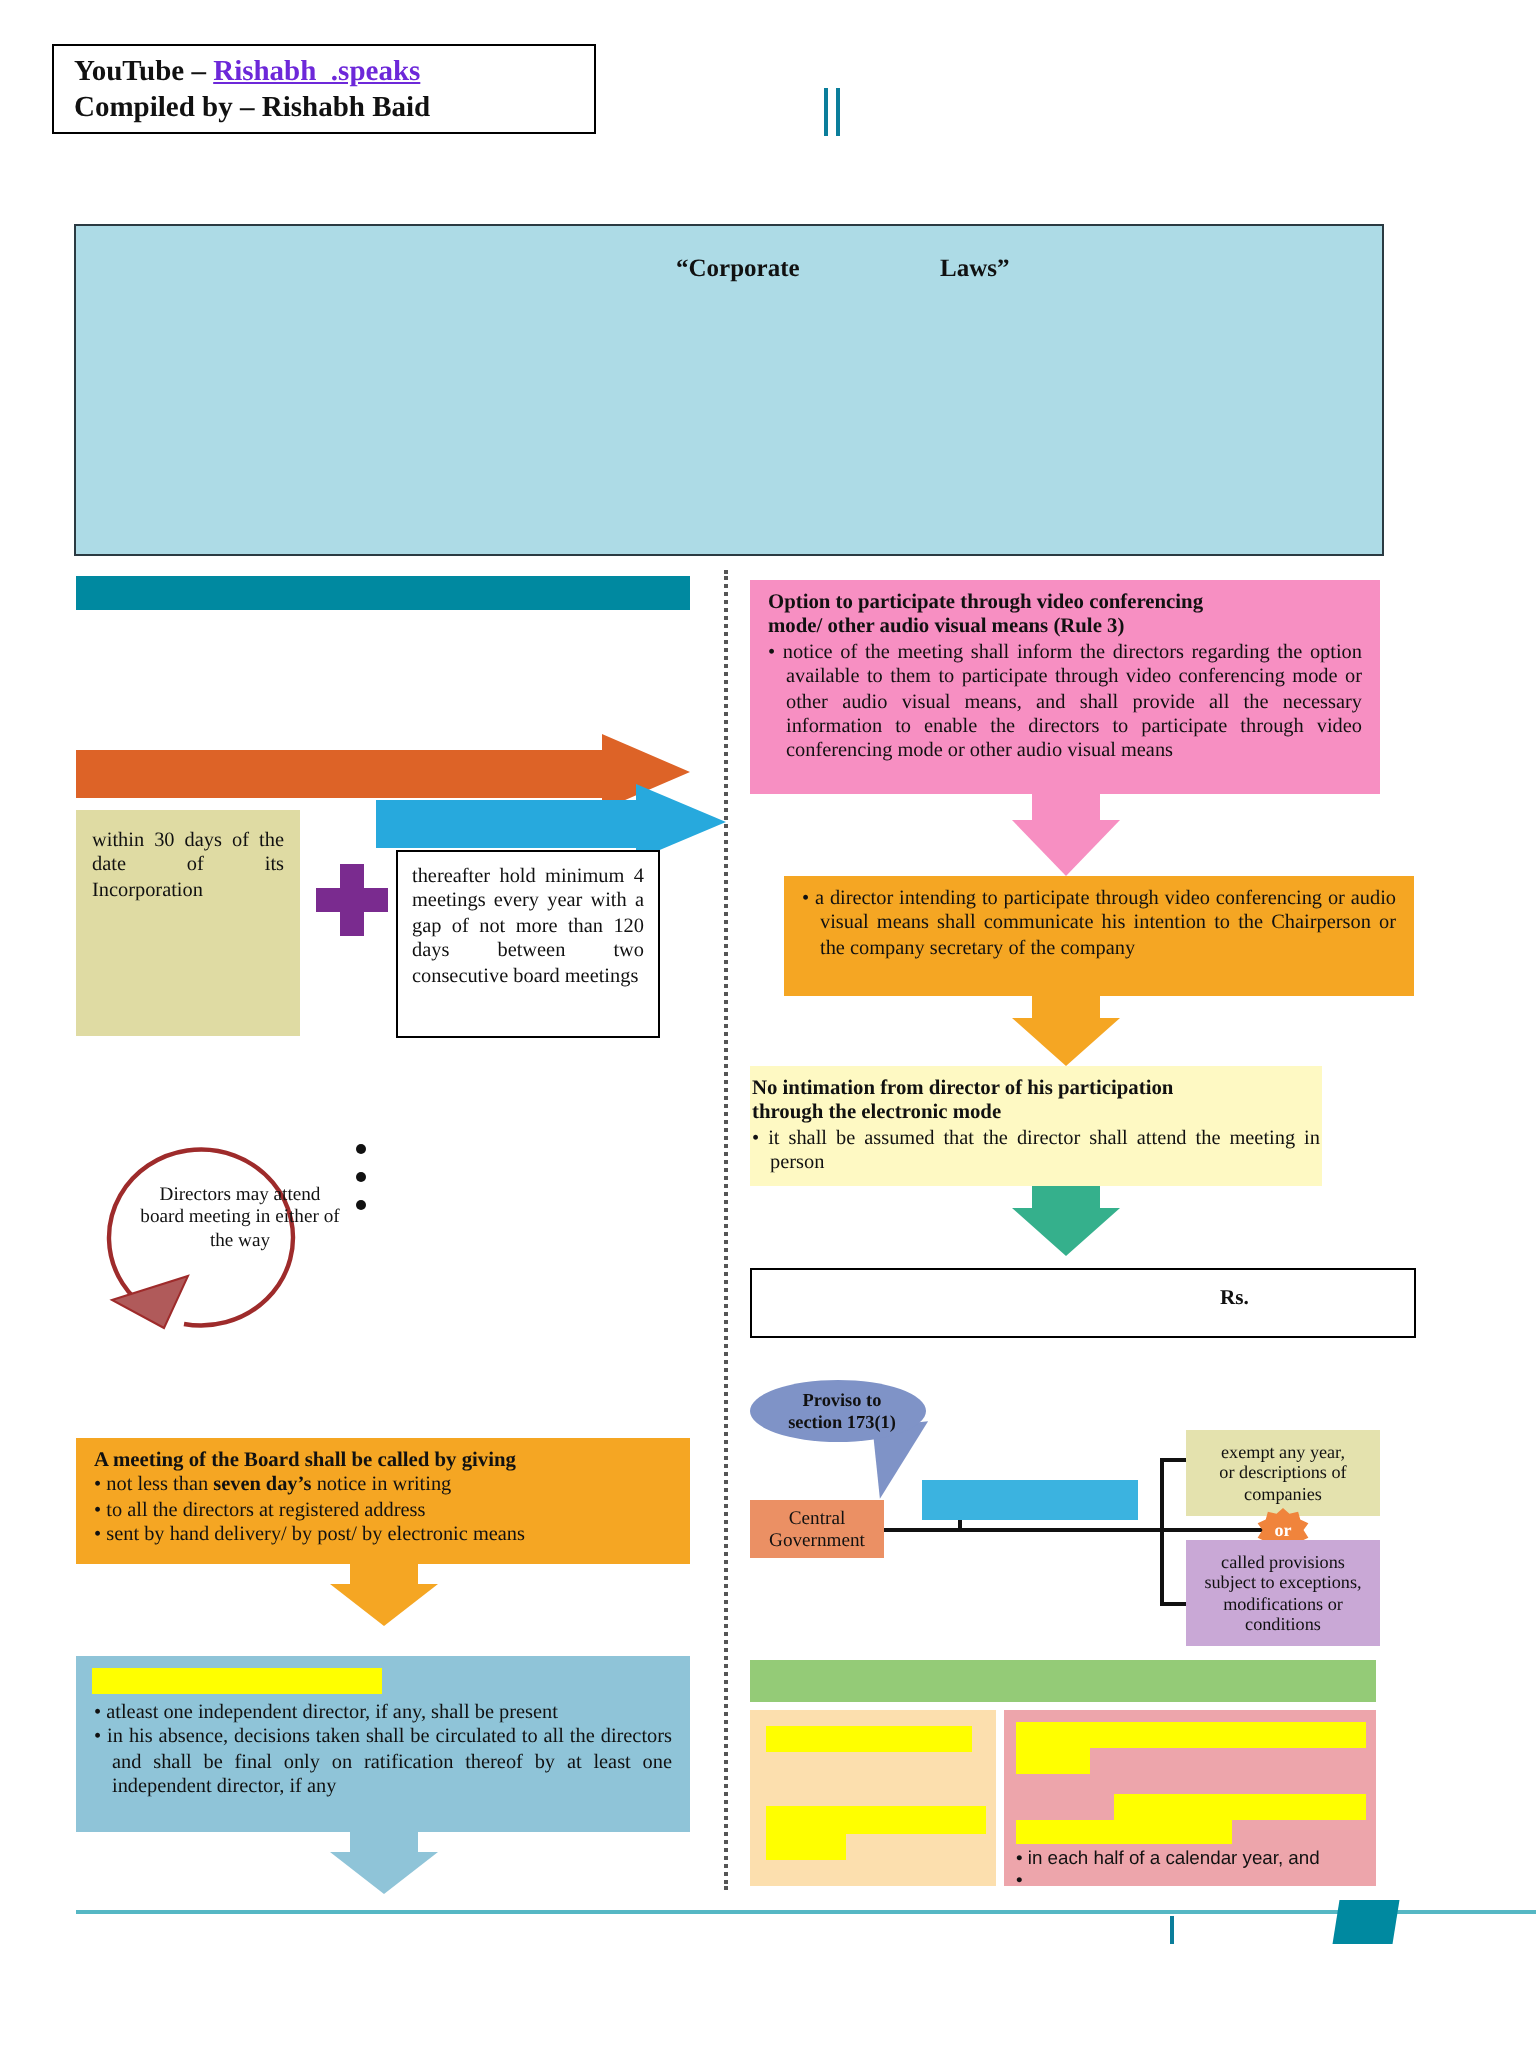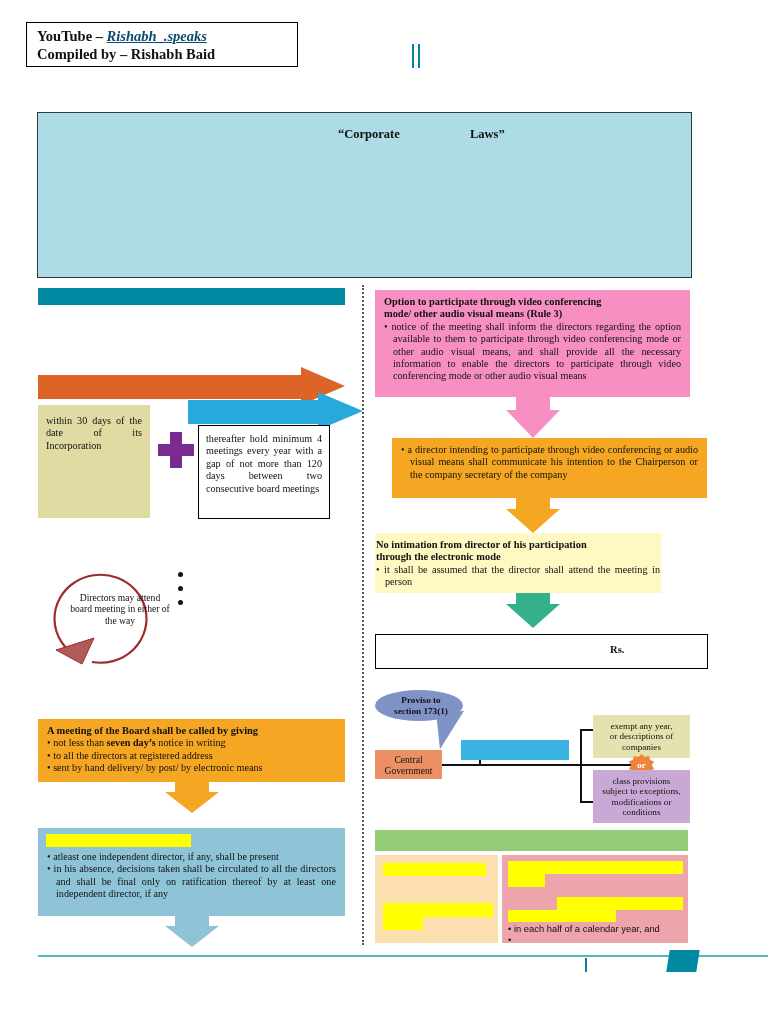--- a/index.html
+++ b/index.html
@@ -4,21 +4,21 @@
 <style>
   html,body{margin:0;padding:0;background:#ffffff;}
   body{width:768px;height:1024px;position:relative;overflow:hidden;
        font-family:"Liberation Serif", serif;color:#111;}
   .abs{position:absolute;}
 
   
   #credit-box{left:26px;top:22px;width:272px;height:45px;border:1px solid #000;
      background:#fff;box-sizing:border-box;padding:4px 8px 0 10px;}
   #credit-box .ln{font-weight:bold;font-size:14.5px;line-height:18px;white-space:nowrap;}
-  .link{color:#0c4a6e;text-decoration:underline;font-style:italic;}
+  .link{color:#6d28d9;text-decoration:underline;}
 
   
   .tick{background:#0b7e9b;}
 
   
   #title-banner{left:37px;top:112px;width:655px;height:166px;background:#addbe6;
      border:1px solid #2b3a42;box-sizing:border-box;}
   #title-banner .tt{position:absolute;top:14px;font-weight:bold;font-size:12.5px;color:#111;}
   #title-word-1{left:300px;}
   #title-word-2{left:432px;}
@@ -282,21 +282,21 @@
   </div>
 </div>
 
 <div class="abs" id="or-badge">
   <div class="star"></div>
   <div id="or-text">or</div>
 </div>
 
 <div class="abs" id="apply-box">
   <div id="apply-text">
-    <div>class provisions</div>
+    <div>called provisions</div>
     <div>subject to exceptions,</div>
     <div>modifications or</div>
     <div>conditions</div>
   </div>
 </div>
 
 <div class="abs" id="green-bar"></div>
 <div class="abs" id="peach-box">
   <div id="peach-hl-1"></div>
   <div id="peach-hl-2"></div>

